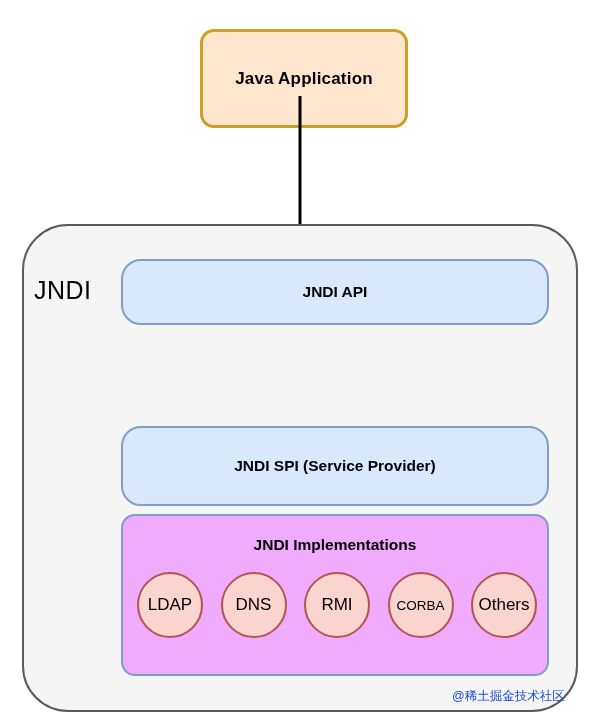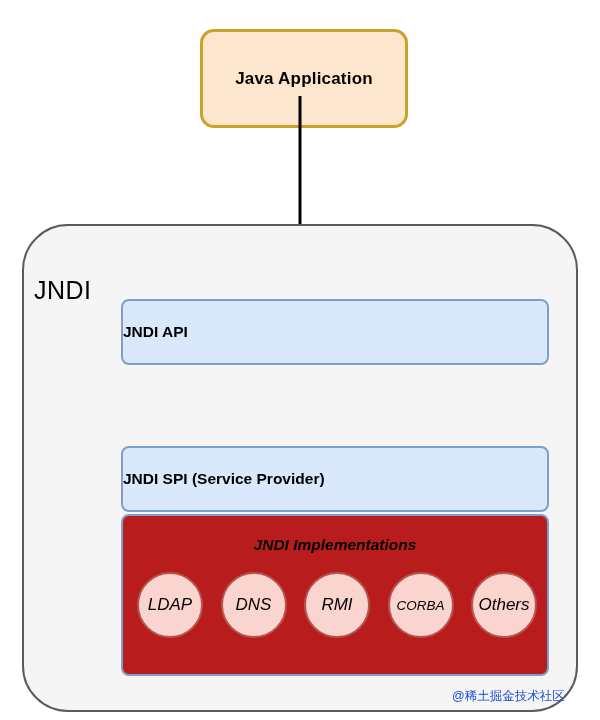--- a/index.html
+++ b/index.html
@@ -79,48 +79,46 @@
   }
 
   
   .layer {
     position: absolute;
     left: 121px;
     width: 428px;
     box-sizing: border-box;
     background: #dae8fc;
     border: 2px solid #7e9fc9;
-    border-radius: 8px;
-    display: flex;
-    align-items: center;
-    justify-content: flex-start;
-    margin-top: 40px;
+    border-radius: 20px;
+    display: flex;
+    align-items: center;
+    justify-content: center;
   }
   .layer-label {
     font-size: 15.5px;
     font-weight: bold;
     color: #000000;
   }
 
   .layer-api  { top: 259px; height: 66px; }
   .layer-nm   { top: 344px; height: 66px; }
-  .layer-spi  { top: 406px; height: 66px; }
+  .layer-spi  { top: 426px; height: 80px; }
 
   
   .impl-panel {
     position: absolute;
     left: 121px;
     top: 514px;
     width: 428px;
     height: 162px;
     box-sizing: border-box;
-    background: #b91c1c;
+    background: #f0abfc;
     border: 2px solid #7e9fc9;
-    border-radius: 8px;
-    font-style: italic;
+    border-radius: 14px;
   }
   .impl-title {
     position: absolute;
     left: 0;
     top: 20px;
     width: 100%;
     text-align: center;
     font-size: 15.5px;
     font-weight: bold;
     color: #000000;

